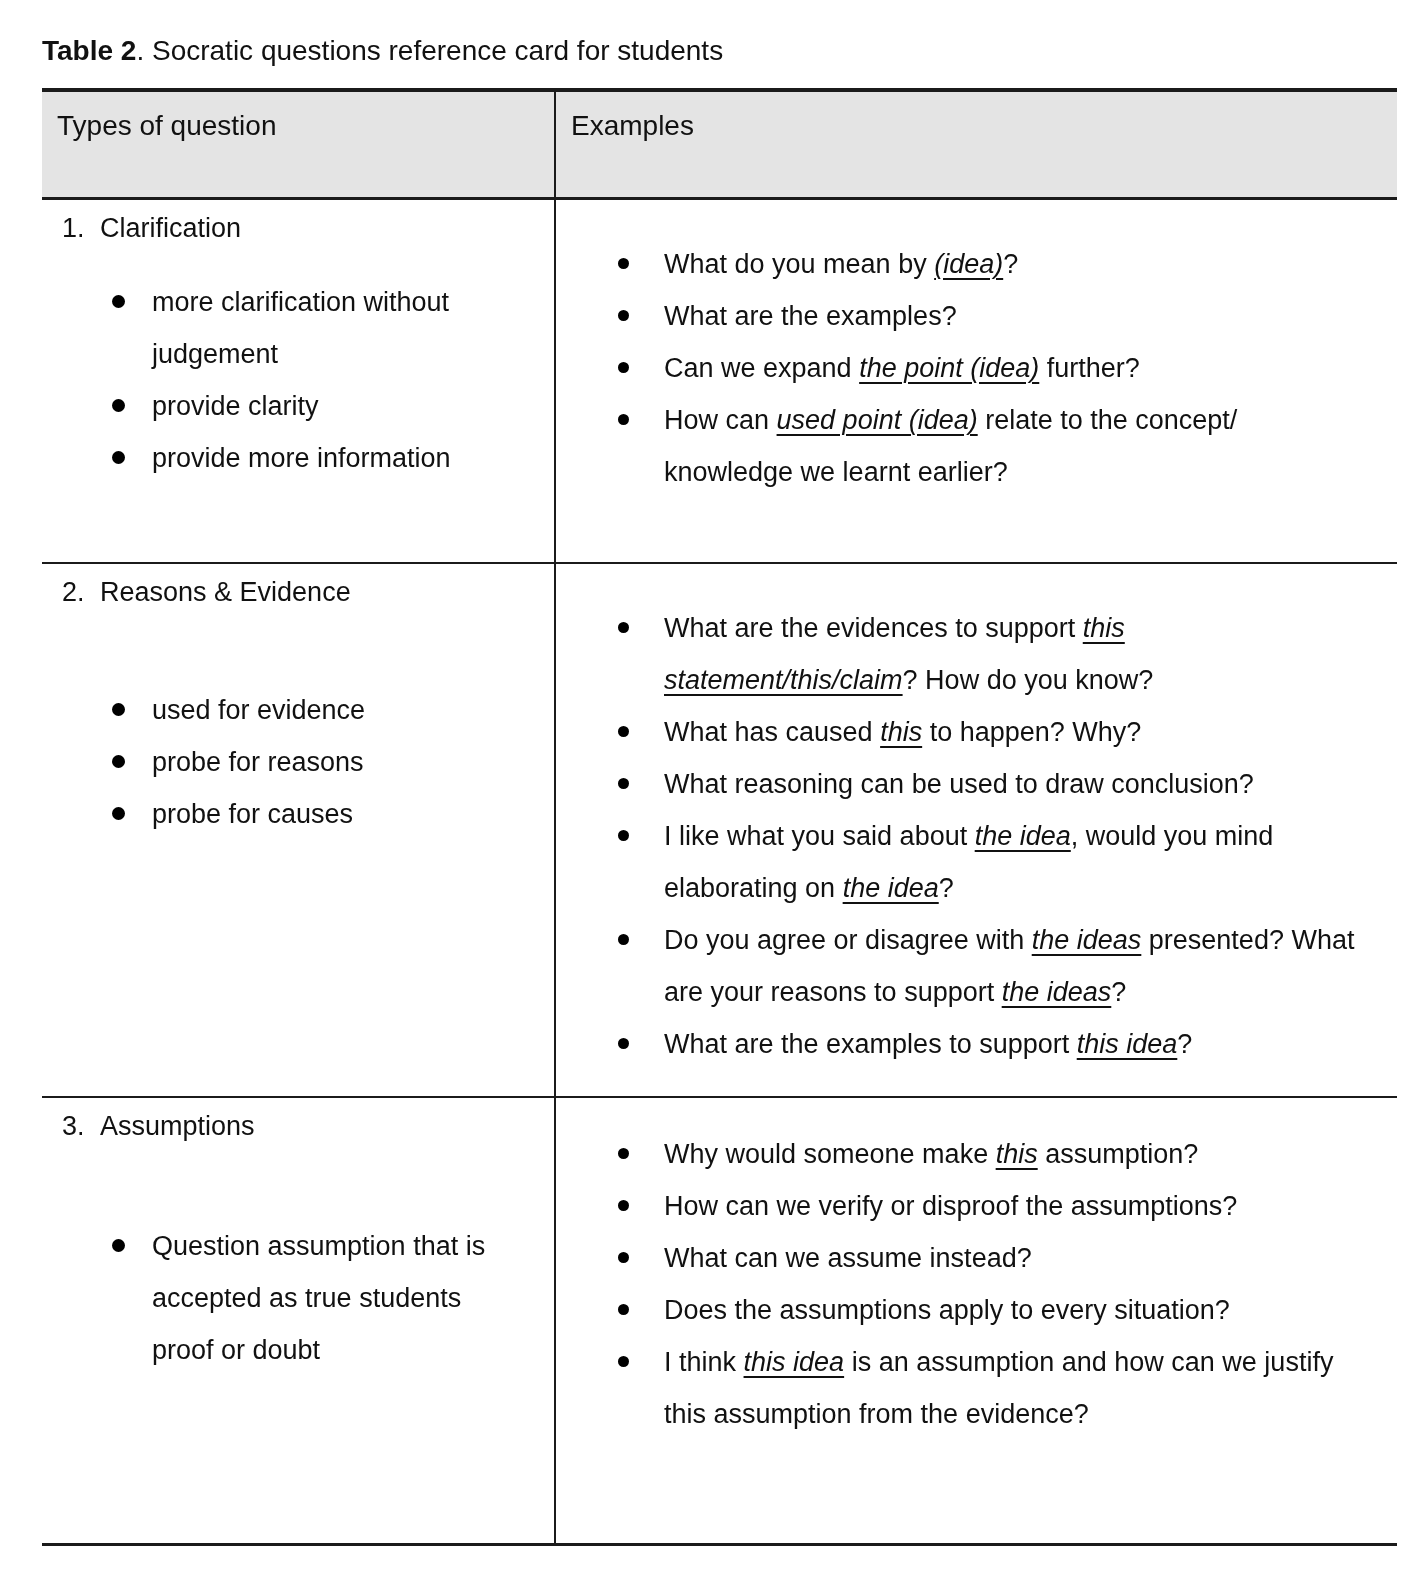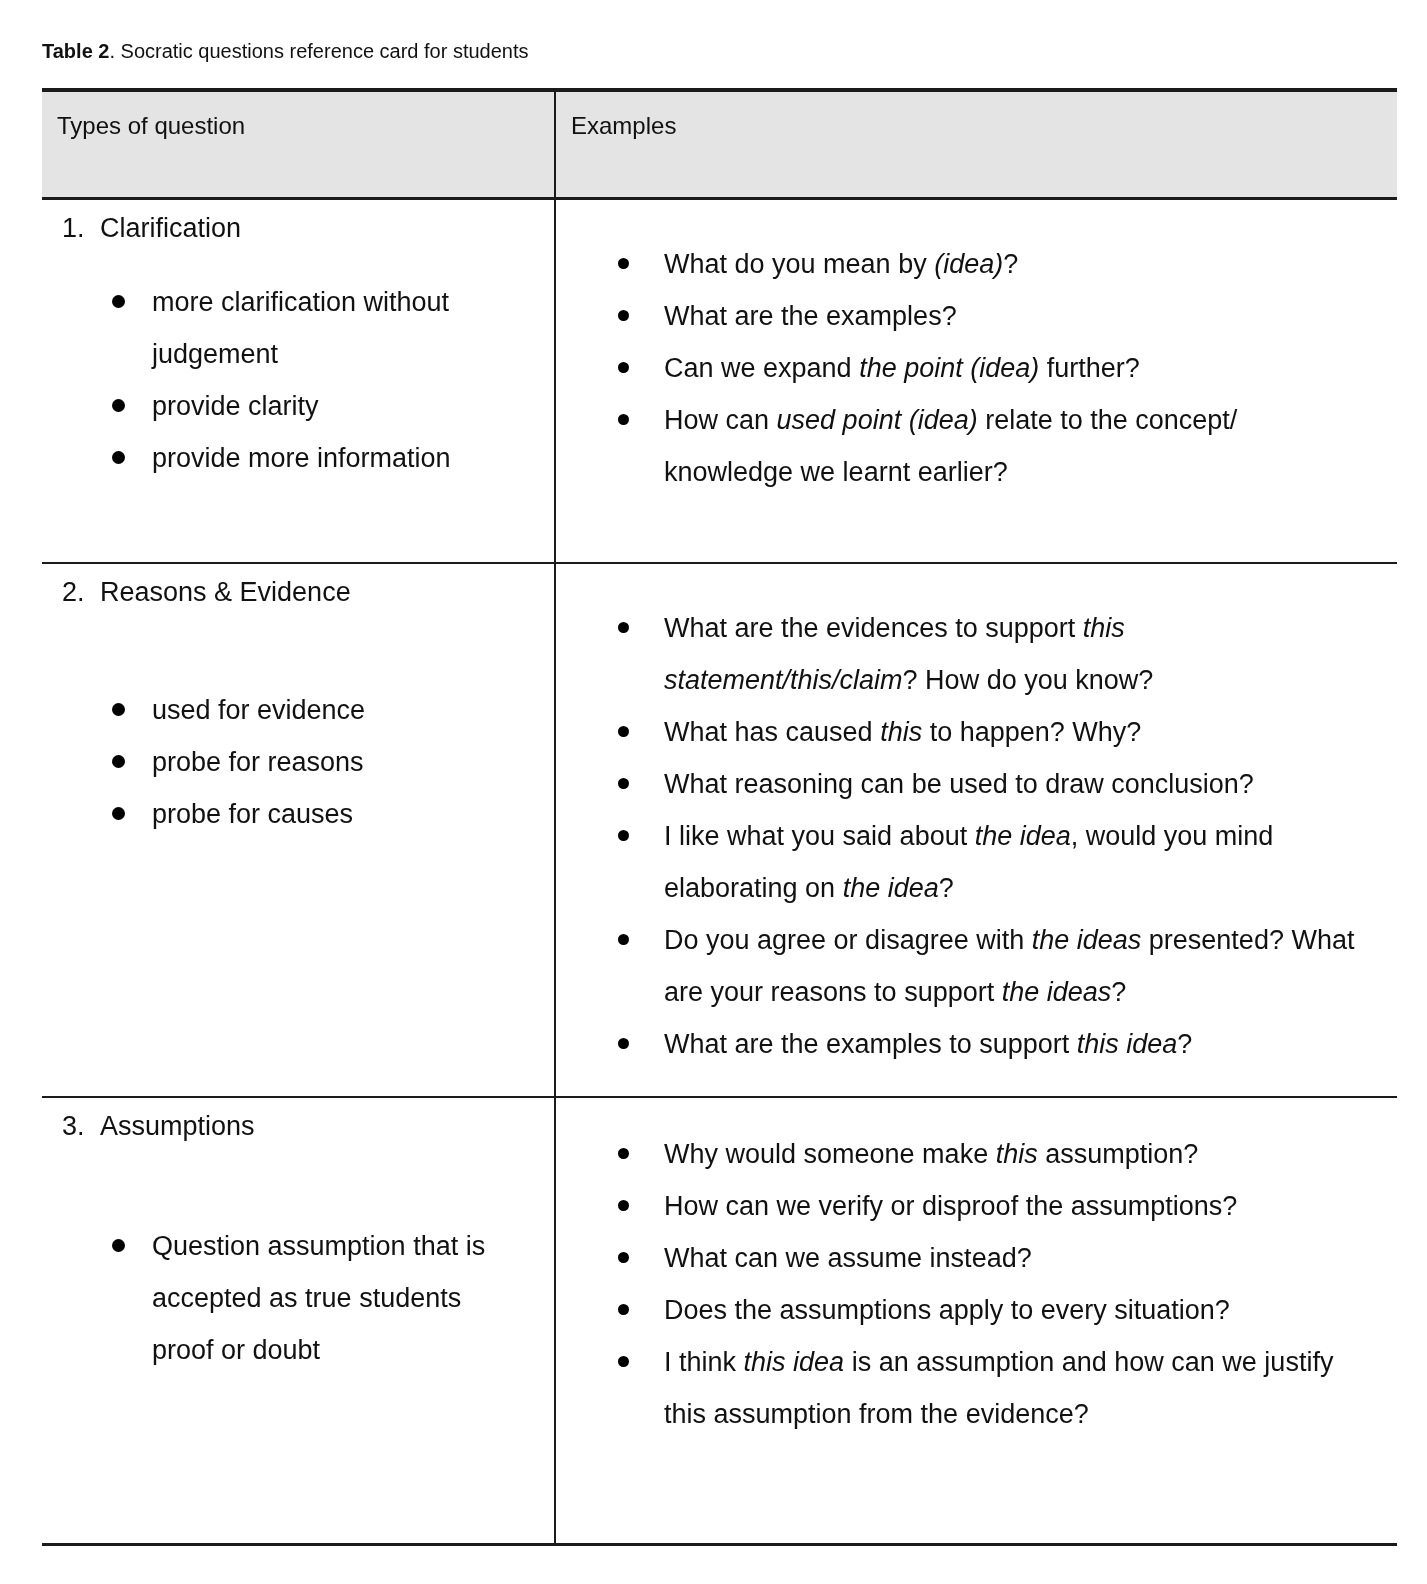--- a/index.html
+++ b/index.html
@@ -4,35 +4,35 @@
 <style>
   html,body{margin:0;padding:0;background:#ffffff;}
   body{
     width:1427px;height:1584px;position:relative;overflow:hidden;
     font-family:"Liberation Sans","DejaVu Sans",sans-serif;
     color:#111111;
     -webkit-font-smoothing:antialiased;
   }
   .doc-title{
     position:absolute;left:42px;top:34px;
-    font-size:20px;line-height:34px;white-space:nowrap;
+    font-size:28px;line-height:34px;white-space:nowrap;
   }
   .doc-title .bold{font-weight:bold;}
   table.ref-table{
     position:absolute;left:42px;top:88px;width:1355px;
     border-collapse:collapse;table-layout:fixed;
     border-top:4px solid #1b1b1b;
     border-bottom:3px solid #1b1b1b;
   }
   col.c1{width:513px;}
   col.c2{width:842px;}
   th,td{vertical-align:top;font-size:27px;line-height:52px;text-align:left;}
   thead th{
     background:#e4e4e4;
-    font-weight:normal;font-size:24px;
+    font-weight:normal;font-size:28px;
     height:97px;
     padding:8px 0 0 15px;
     border-bottom:3px solid #1b1b1b;
   }
   th:first-child,td.types-cell{border-right:2px solid #1b1b1b;}
   tbody td{border-bottom:2px solid #1b1b1b;}
   tbody tr:last-child td{border-bottom:none;}
   tr.row-1 td{height:358px;}
   tr.row-2 td{height:528px;}
   tr.row-3 td{height:441px;}
@@ -47,20 +47,21 @@
   ul.examples-list{margin-top:34px;padding:0 0 0 78px;}
   tr.row-3 ul.examples-list{margin-top:26px;}
   li{position:relative;}
   li::before{
     content:"";position:absolute;border-radius:50%;background:#000;
   }
   ul.points li::before{left:-40px;top:19px;width:13px;height:13px;}
   ul.examples-list li::before{left:-46px;top:20px;width:11px;height:11px;}
   .em{
     font-style:italic;
+    text-decoration:underline;
     text-decoration-thickness:2px;
     text-underline-offset:5px;
     white-space:nowrap;
   }
 </style>
 </head>
 <body>
 
 <div class="doc-title">
   <span class="bold">Table 2</span><span>. Socratic questions reference card for students</span>

